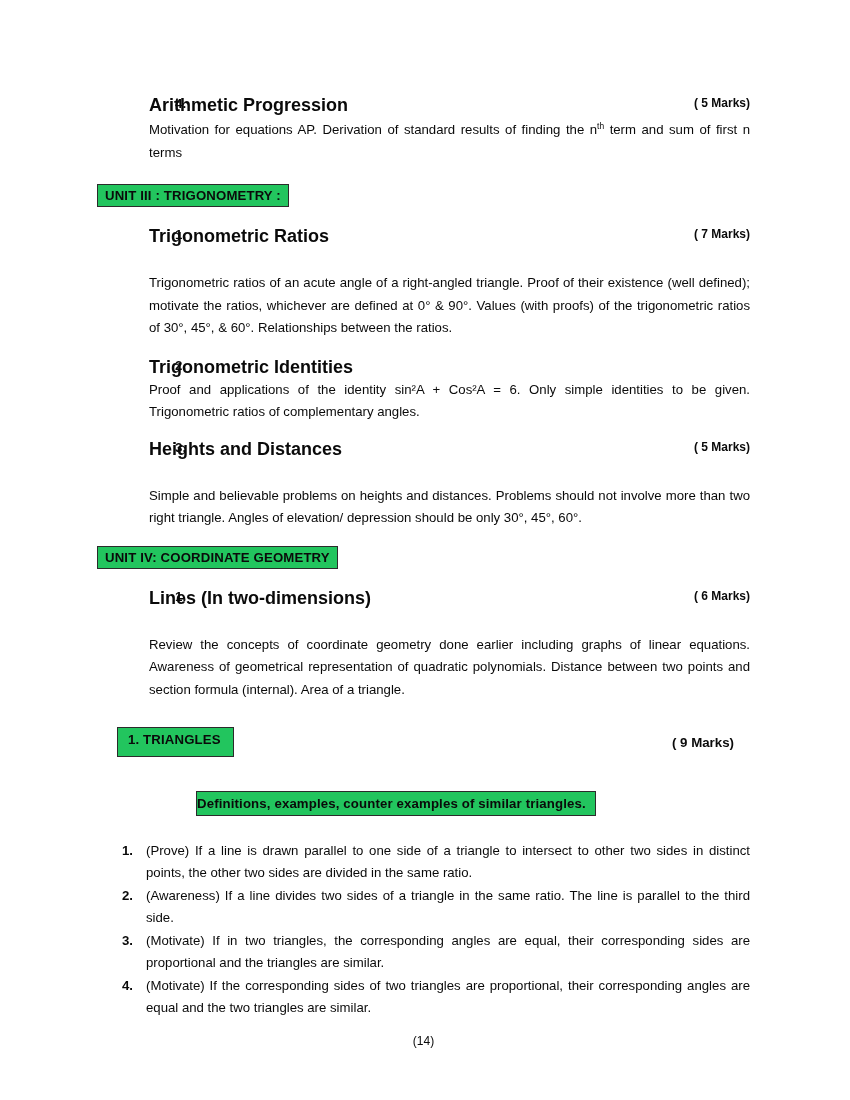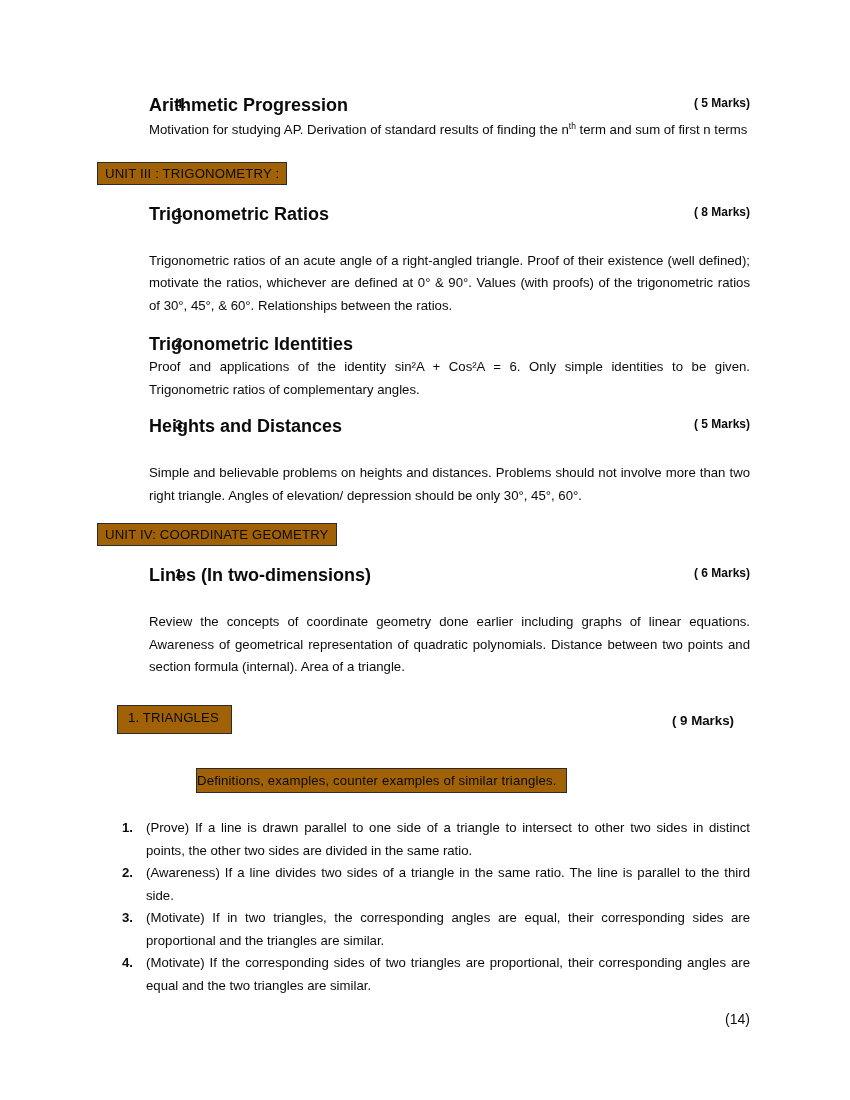--- a/index.html
+++ b/index.html
@@ -71,25 +71,25 @@
     font-size: 0.64em;
     vertical-align: super;
     line-height: 0;
   }
 
   
   .unitbox {
     display: inline-block;
     border: 1.5px solid #2b2b2b;
     padding: 4px 7px 4px 7px;
-    font-weight: normal;
+    font-weight: bold;
     font-size: 13.2px;
     line-height: 1.0;
     letter-spacing: 0.15px;
-    background: #a16207;
+    background: #22c55e;
     white-space: nowrap;
   }
 
   .box-row {
     position: relative;
   }
   .box-row .marks {
     position: absolute;
     right: 16px;
     top: 8px;
@@ -113,22 +113,22 @@
     text-justify: inter-word;
   }
   .olist li .lnum {
     position: absolute;
     left: 25px;
     top: 0;
     font-weight: bold;
   }
 
   .pagenum {
-    text-align: right;
-    font-size: 14px;
+    text-align: center;
+    font-size: 12px;
     width: 653px;
   }
 
   .sp4  { height: 4px; }
   .sp6  { height: 6px; }
   .sp10 { height: 10px; }
   .sp14 { height: 14px; }
   .sp16 { height: 16px; }
   .sp18 { height: 18px; }
   .sp20 { height: 20px; }
@@ -143,35 +143,35 @@
   <div class="content">
 
     <div class="entry">
       <div class="entry-head">
         <span class="num">4.</span>
         <span class="title">Arithmetic Progression</span>
         <span class="marks">( 5 Marks)</span>
       </div>
     </div>
     <div class="sp6"></div>
-    <p class="para"><span>Motivation for studying AP. Derivation of standard results of finding the n</span><sup>th</sup><span> term and sum of first n terms</span></p>
+    <p class="para"><span>Motivation for equations AP. Derivation of standard results of finding the n</span><sup>th</sup><span> term and sum of first n terms</span></p>
 
     <div class="sp20"></div>
 
     <div class="box-row">
       <span class="unitbox">UNIT III : TRIGONOMETRY :</span>
     </div>
 
     <div class="sp20"></div>
 
     <div class="entry">
       <div class="entry-head">
         <span class="num">1.</span>
         <span class="title">Trigonometric Ratios</span>
-        <span class="marks">( 8 Marks)</span>
+        <span class="marks">( 7 Marks)</span>
       </div>
     </div>
     <div class="sp28"></div>
     <p class="para">Trigonometric ratios of an acute angle of a right-angled triangle. Proof of their existence (well defined); motivate the ratios, whichever are defined at 0° &amp; 90°. Values (with proofs) of the trigonometric ratios of 30°, 45°, &amp; 60°. Relationships between the ratios.</p>
 
     <div class="sp18"></div>
 
     <div class="entry">
       <div class="entry-head">
         <span class="num">2.</span>

